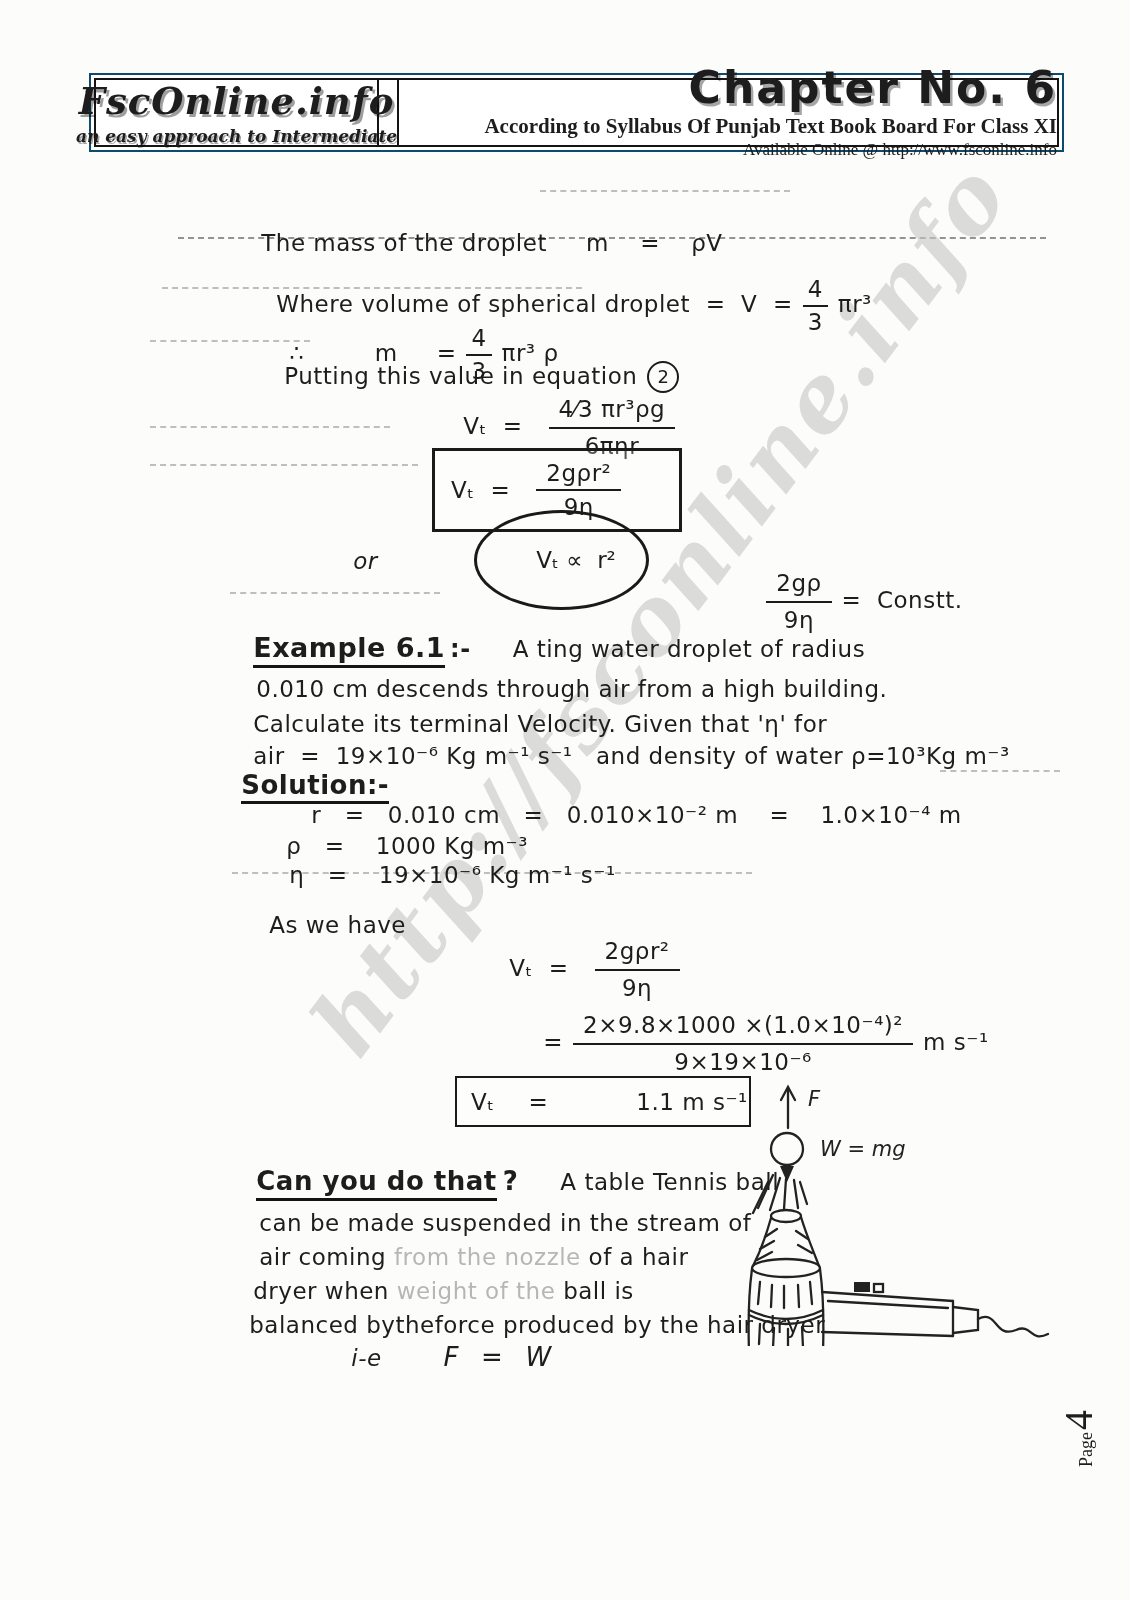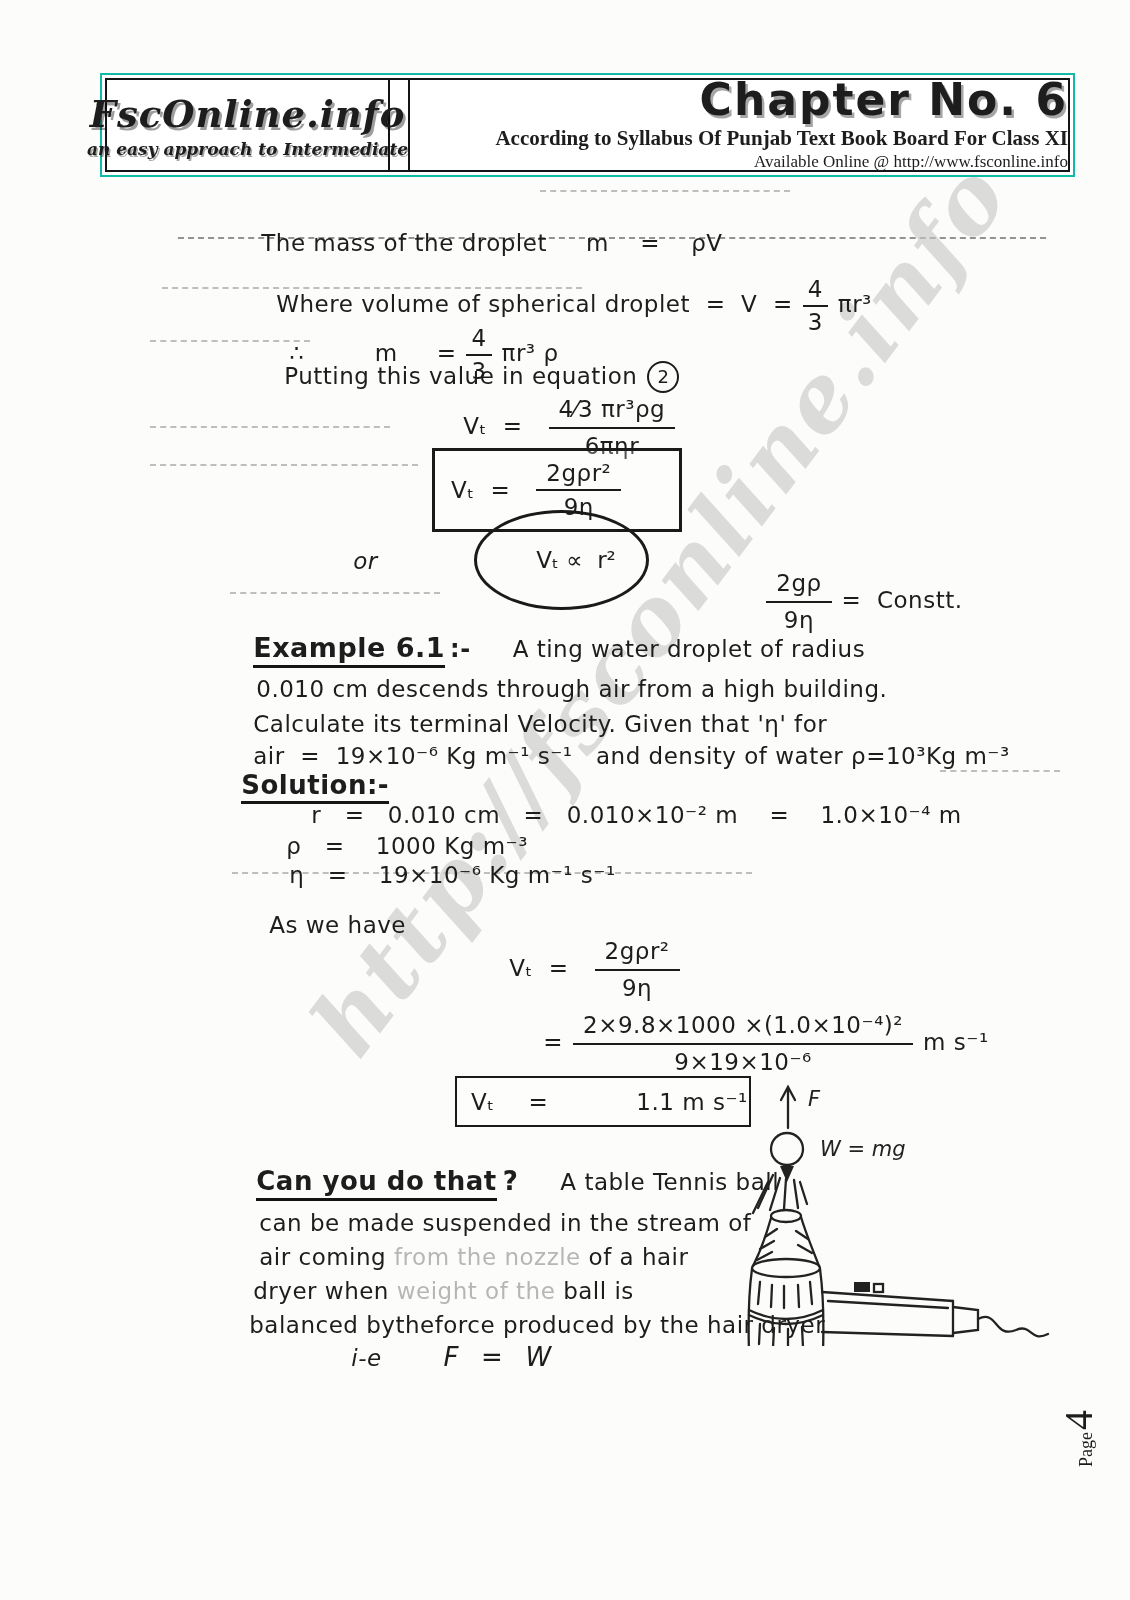--- a/index.html
+++ b/index.html
@@ -13,22 +13,22 @@
   .watermark {
     position:absolute; left:290px; top:1010px;
     transform:rotate(-53deg); transform-origin:0 0;
     font-family:"DejaVu Serif", serif; font-style:italic; font-weight:bold;
     font-size:92px; letter-spacing:3px; color:#c7c7c7; opacity:.62;
     white-space:nowrap; z-index:1; pointer-events:none;
   }
 
   
   .header-box {
-    position:absolute; left:100px; top:73px; width:975px; height:104px;
-    border:2px solid #14b8a6; padding:3px; box-sizing:border-box; background:#fff; z-index:3;
+    position:absolute; left:89px; top:73px; width:975px; height:79px;
+    border:2px solid #0c4a6e; padding:3px; box-sizing:border-box; background:#fff; z-index:3;
   }
   .header-inner { border:2px solid #141414; height:100%; box-sizing:border-box; display:flex; }
   .logo-cell {
     width:283px; border-right:2px solid #141414; box-sizing:border-box;
     display:flex; flex-direction:column; align-items:center; justify-content:center; padding:2px 6px;
   }
   .title-cell {
     flex:1; border-left:2px solid #141414; margin-left:18px; box-sizing:border-box;
     display:flex; flex-direction:column; align-items:flex-end; justify-content:center;
   }

